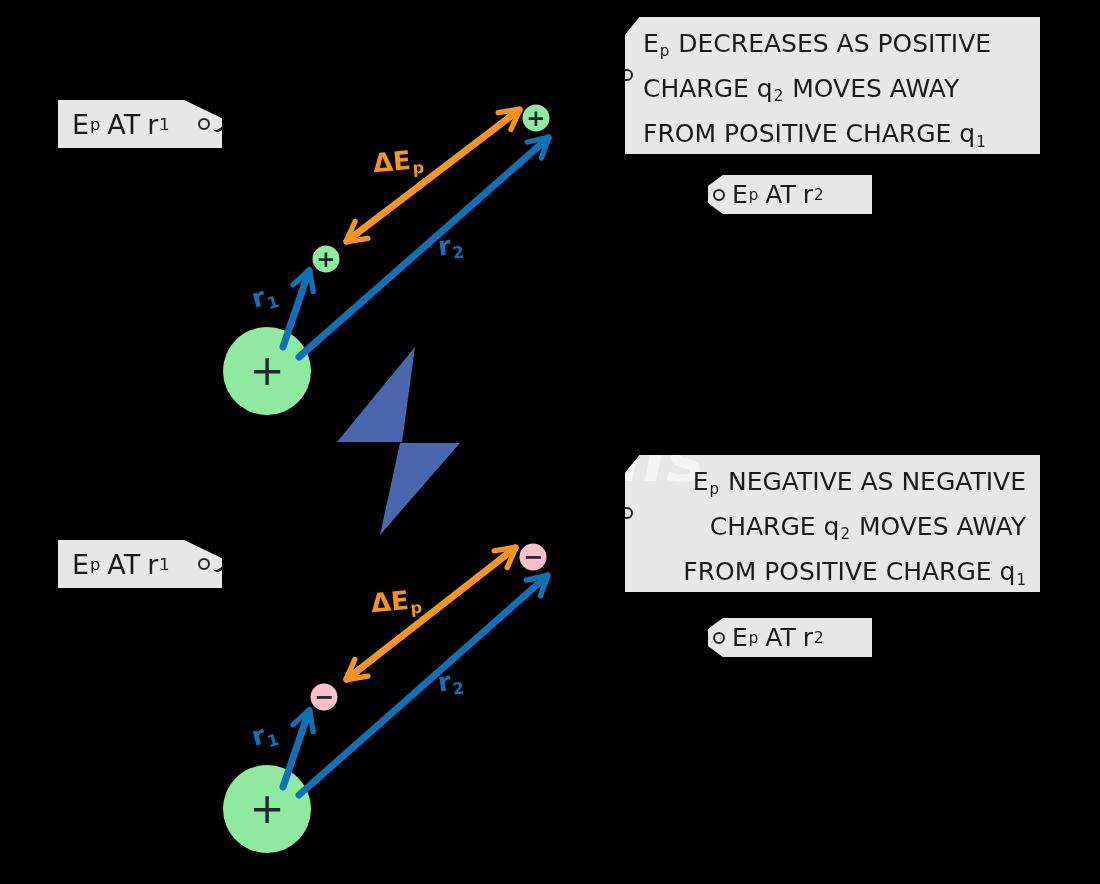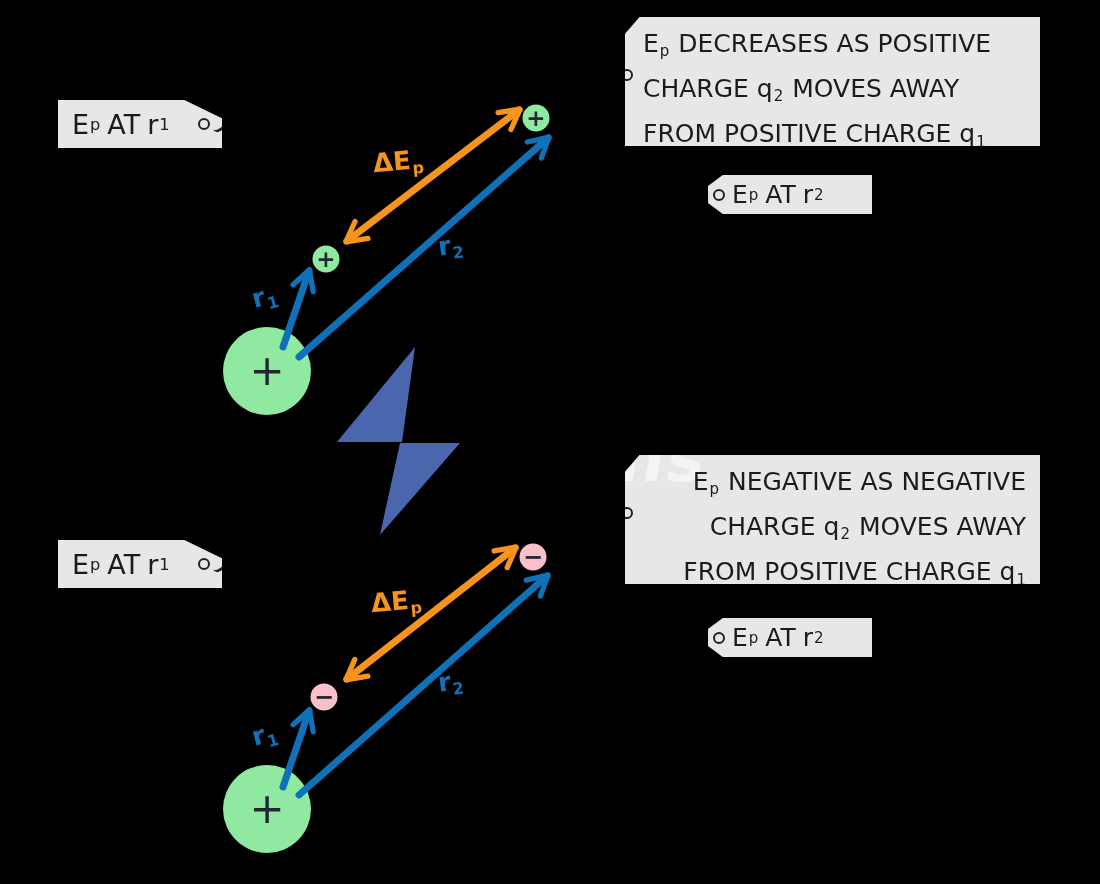--- a/index.html
+++ b/index.html
@@ -16,21 +16,21 @@
   .tag-right{ 
     clip-path:polygon(0 0,77% 0,100% 38%,100% 100%,0 100%);
     padding-left:14px;
   }
   .tag-left{ 
     clip-path:polygon(9% 0,100% 0,100% 100%,9% 100%,0 72%,0 28%);
     padding-left:24px;font-size:25px;
   }
   .note{
     clip-path:polygon(0 13%,3.5% 0,100% 0,100% 100%,0 100%);
-    font-size:25px;line-height:37px;padding:8px 14px 8px 18px;
+    font-size:25px;line-height:37px;padding:8px 14px 16px 18px;
   }
   .note-line{white-space:nowrap;}
   .w{white-space:pre;}
   .sp{margin:4px 7px;}
   .gap{margin-left:9px;}
   sub{font-size:0.60em;vertical-align:-0.28em;margin-left:1px;}
   
   .ring{position:absolute;width:8px;height:8px;border:2px solid #222;border-radius:50%;}
   .squig{position:absolute;width:11px;height:9px;border-bottom:3px solid #222;
          border-radius:60% 40% 50% 50%;transform:rotate(-28deg);}

